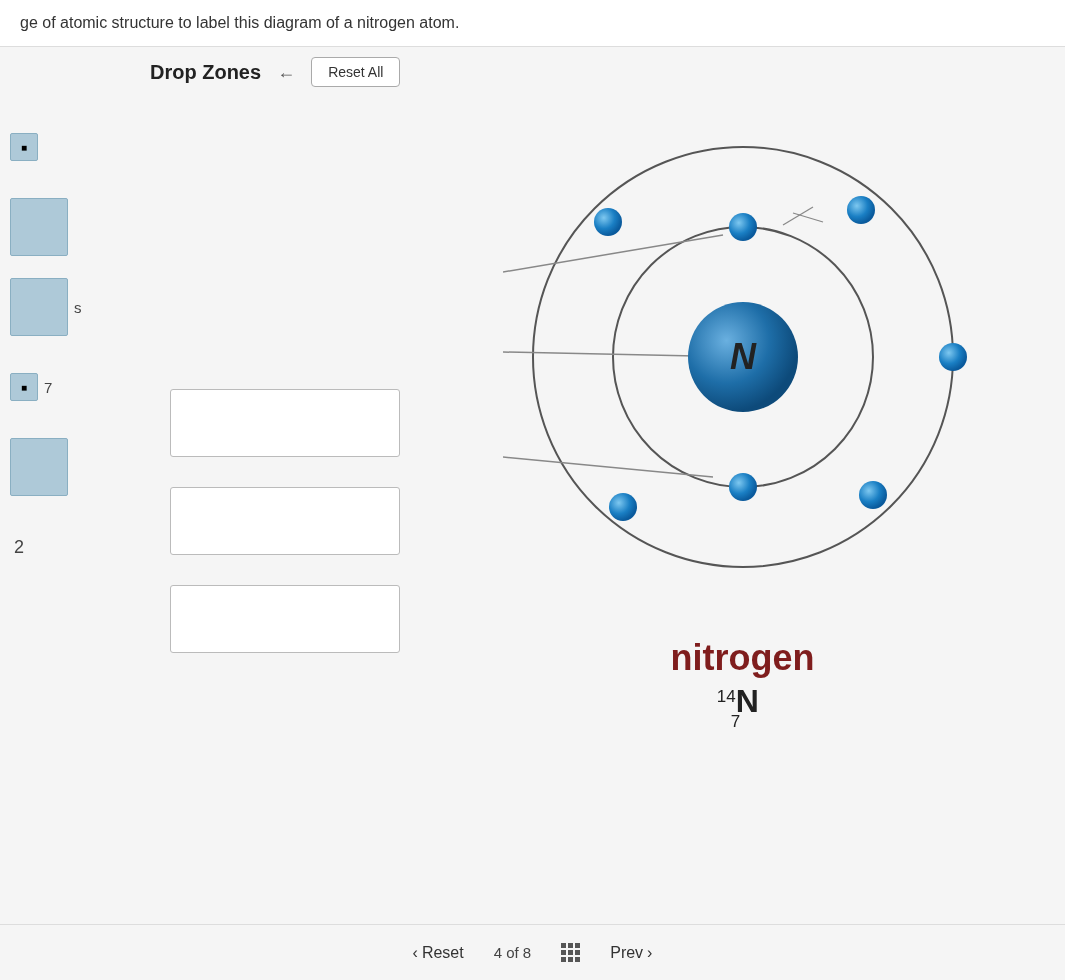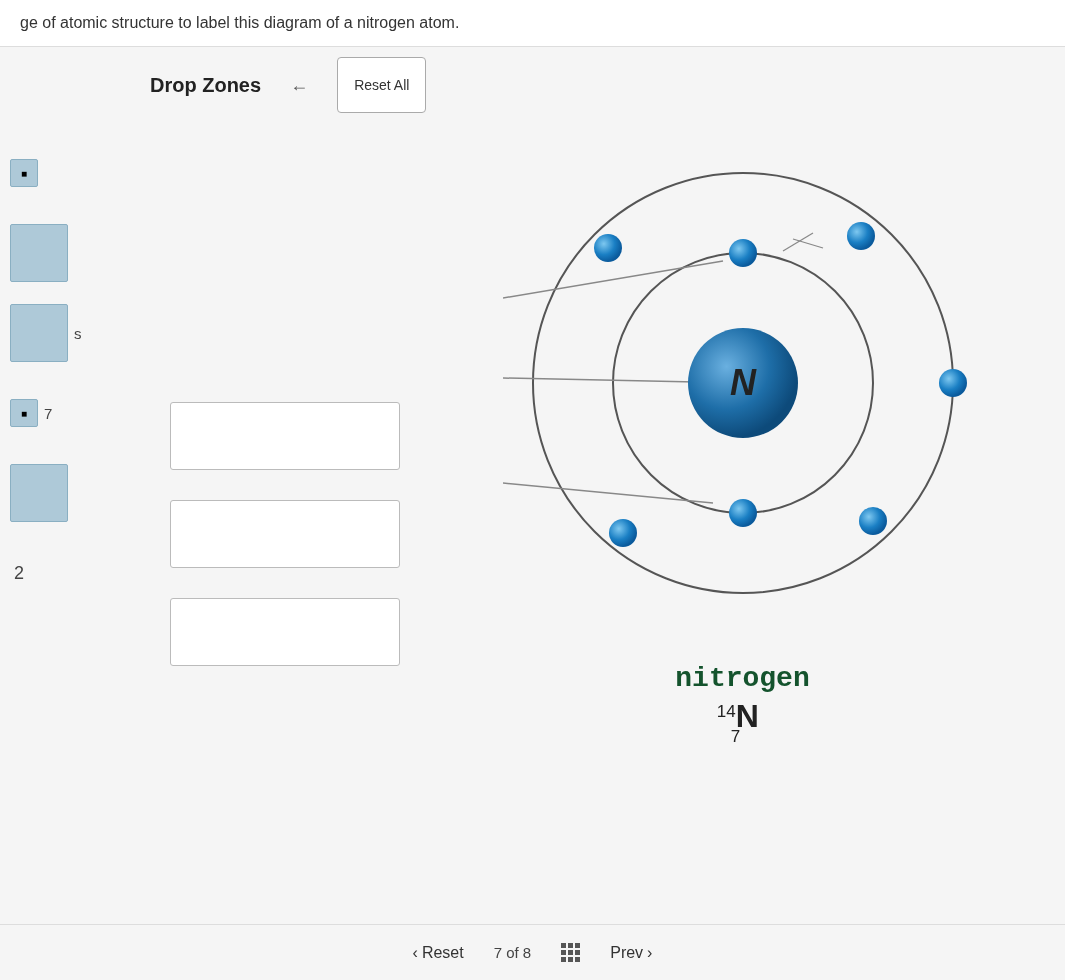--- a/index.html
+++ b/index.html
@@ -27,37 +27,37 @@
       font-size: 16px;
       color: #333;
       border-bottom: 1px solid #ddd;
     }
 
     .toolbar {
       display: flex;
       align-items: center;
       padding: 10px 150px;
       background: #f5f5f5;
-      gap: 29px;
+      gap: 16px;
     }
 
     .toolbar-label {
       font-size: 20px;
       font-weight: bold;
       color: #222;
     }
 
     .arrow-back {
       font-size: 18px;
       color: #555;
       cursor: pointer;
     }
 
     .reset-all-btn {
-      padding: 19px 16px;
+      padding: 6px 16px;
       border: 1px solid #aaa;
       background: #fff;
       border-radius: 4px;
       font-size: 14px;
       cursor: pointer;
       color: #333;
     }
 
     
     .drop-zones-area {
@@ -89,24 +89,23 @@
       position: relative;
     }
 
     
     .element-info {
       margin-top: 20px;
       text-align: center;
     }
 
     .element-name {
-      font-size: 28px;
+      font-size: 36px;
       font-weight: bold;
-      color: #14532d;
-      font-family: Liberation Mono, monospace;
+      color: #7f1d1d;
     }
 
     
     .bottom-nav {
       display: flex;
       align-items: center;
       justify-content: center;
       gap: 30px;
       padding: 18px 0;
       background: #f5f5f5;
@@ -319,21 +318,21 @@
 
   </div>
 
   <div class="bottom-nav">
     <a class="nav-btn">
       <span>‹</span>
       <span>Reset</span>
     </a>
 
     <span class="page-indicator">
-      <span>7 of 8</span>
+      <span>4 of 8</span>
     </span>
 
     <span style="display:inline-flex; align-items:center; cursor:pointer;">
       <span class="grid-icon">
         <span></span>
           <span></span>
           <span></span>
         <span></span>
           <span></span>
           <span></span>

